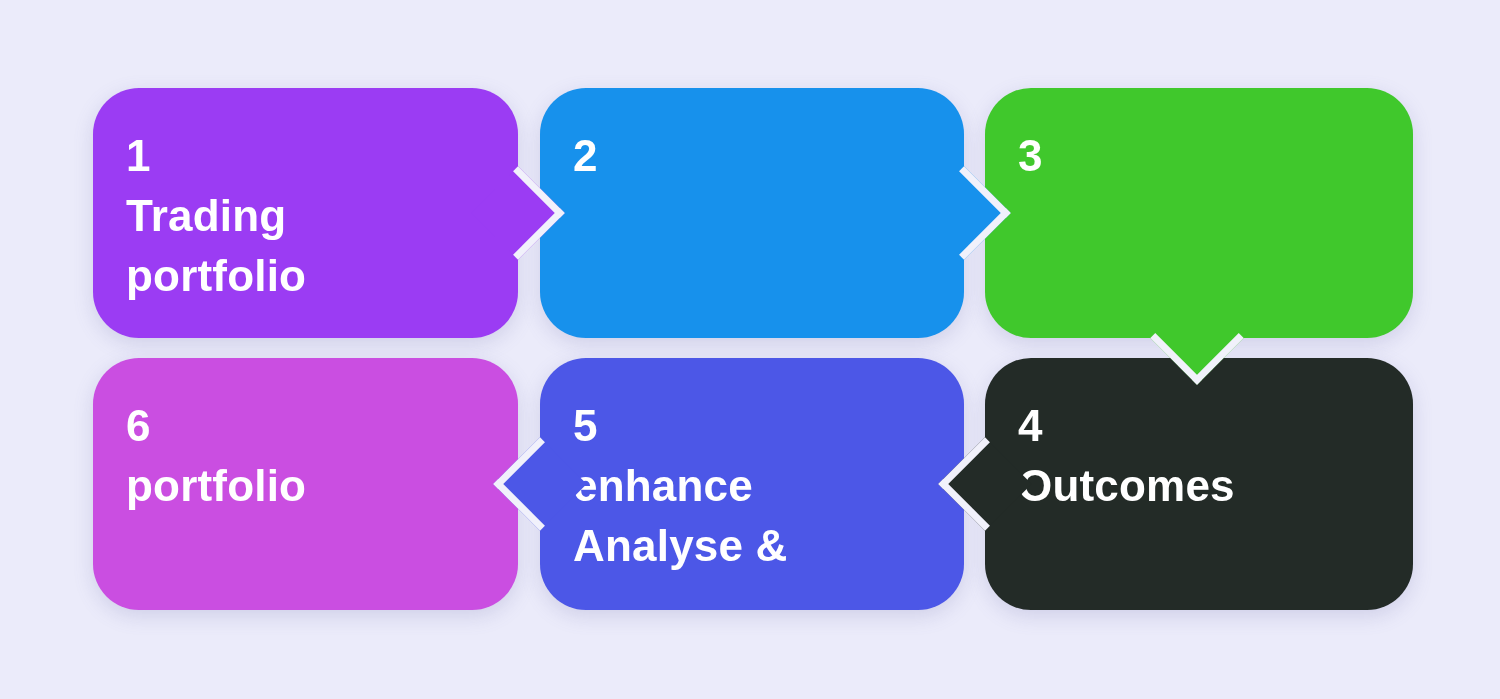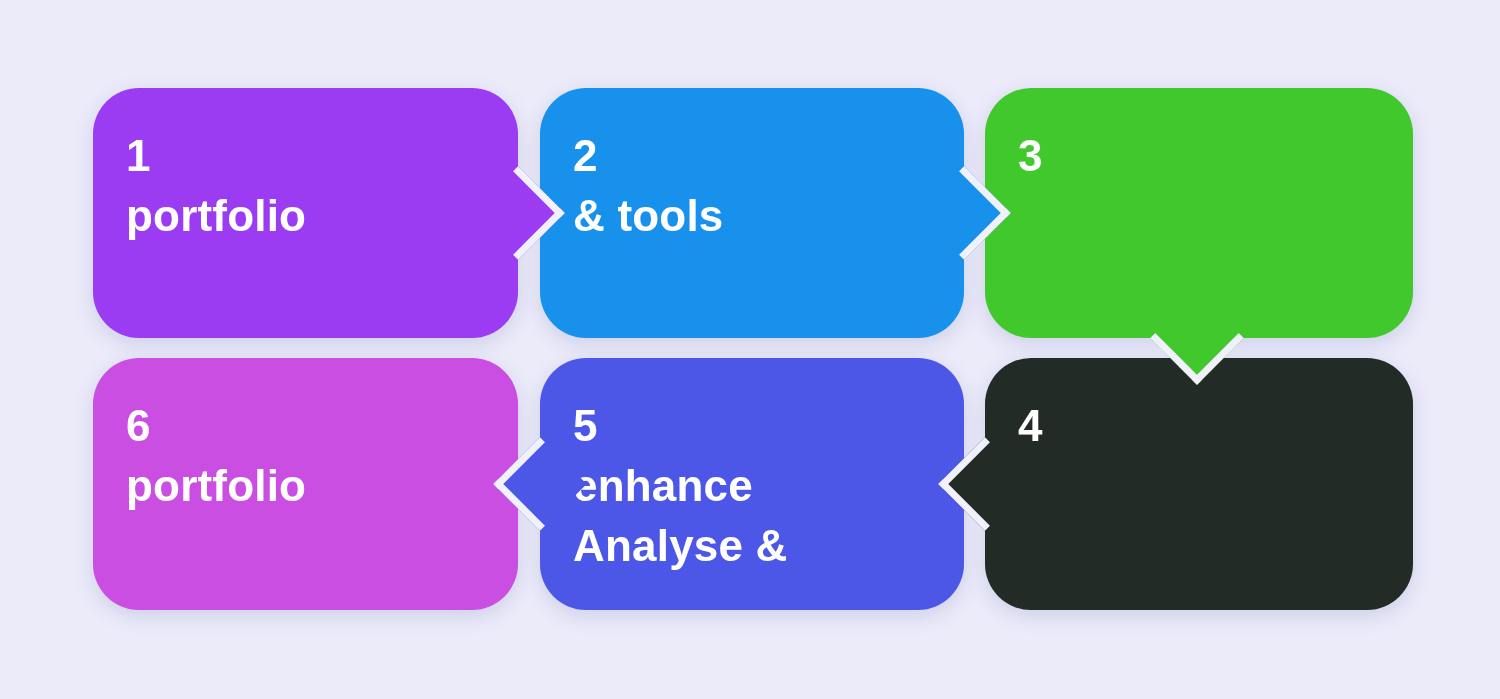--- a/index.html
+++ b/index.html
@@ -60,34 +60,35 @@
   .apos-4 { left: 952px;  top: 451px; }
   .apos-5 { left: 507px;  top: 451px; }
 </style>
 </head>
 <body>
 
 <div class="canvas" style="background: rgb(235, 235, 250);">
 
   <section class="card pos-1" style="background: rgb(155, 60, 243); color: rgb(255, 255, 255);">
     <div class="num">1</div>
+    <div class="line">Trading</div>
     <div class="line">portfolio</div>
   </section>
 
   <section class="card pos-2" style="background: rgb(23, 145, 236); color: rgb(255, 255, 255);">
     <div class="num">2</div>
-    <div class="line">&amp; tools</div>
   </section>
 
   <section class="card pos-3" style="background: rgb(64, 200, 44); color: rgb(255, 255, 255);">
     <div class="num">3</div>
   </section>
 
   <section class="card pos-4" style="background: rgb(35, 43, 39); color: rgb(255, 255, 255);">
     <div class="num">4</div>
+    <div class="line">Outcomes</div>
   </section>
 
   <section class="card pos-5" style="background: rgb(76, 87, 231); color: rgb(255, 255, 255);">
     <div class="num">5</div>
     <div class="line">enhance</div>
     <div class="line">Analyse &amp;</div>
   </section>
 
   <section class="card pos-6" style="background: rgb(202, 78, 225); color: rgb(255, 255, 255);">
     <div class="num">6</div>

